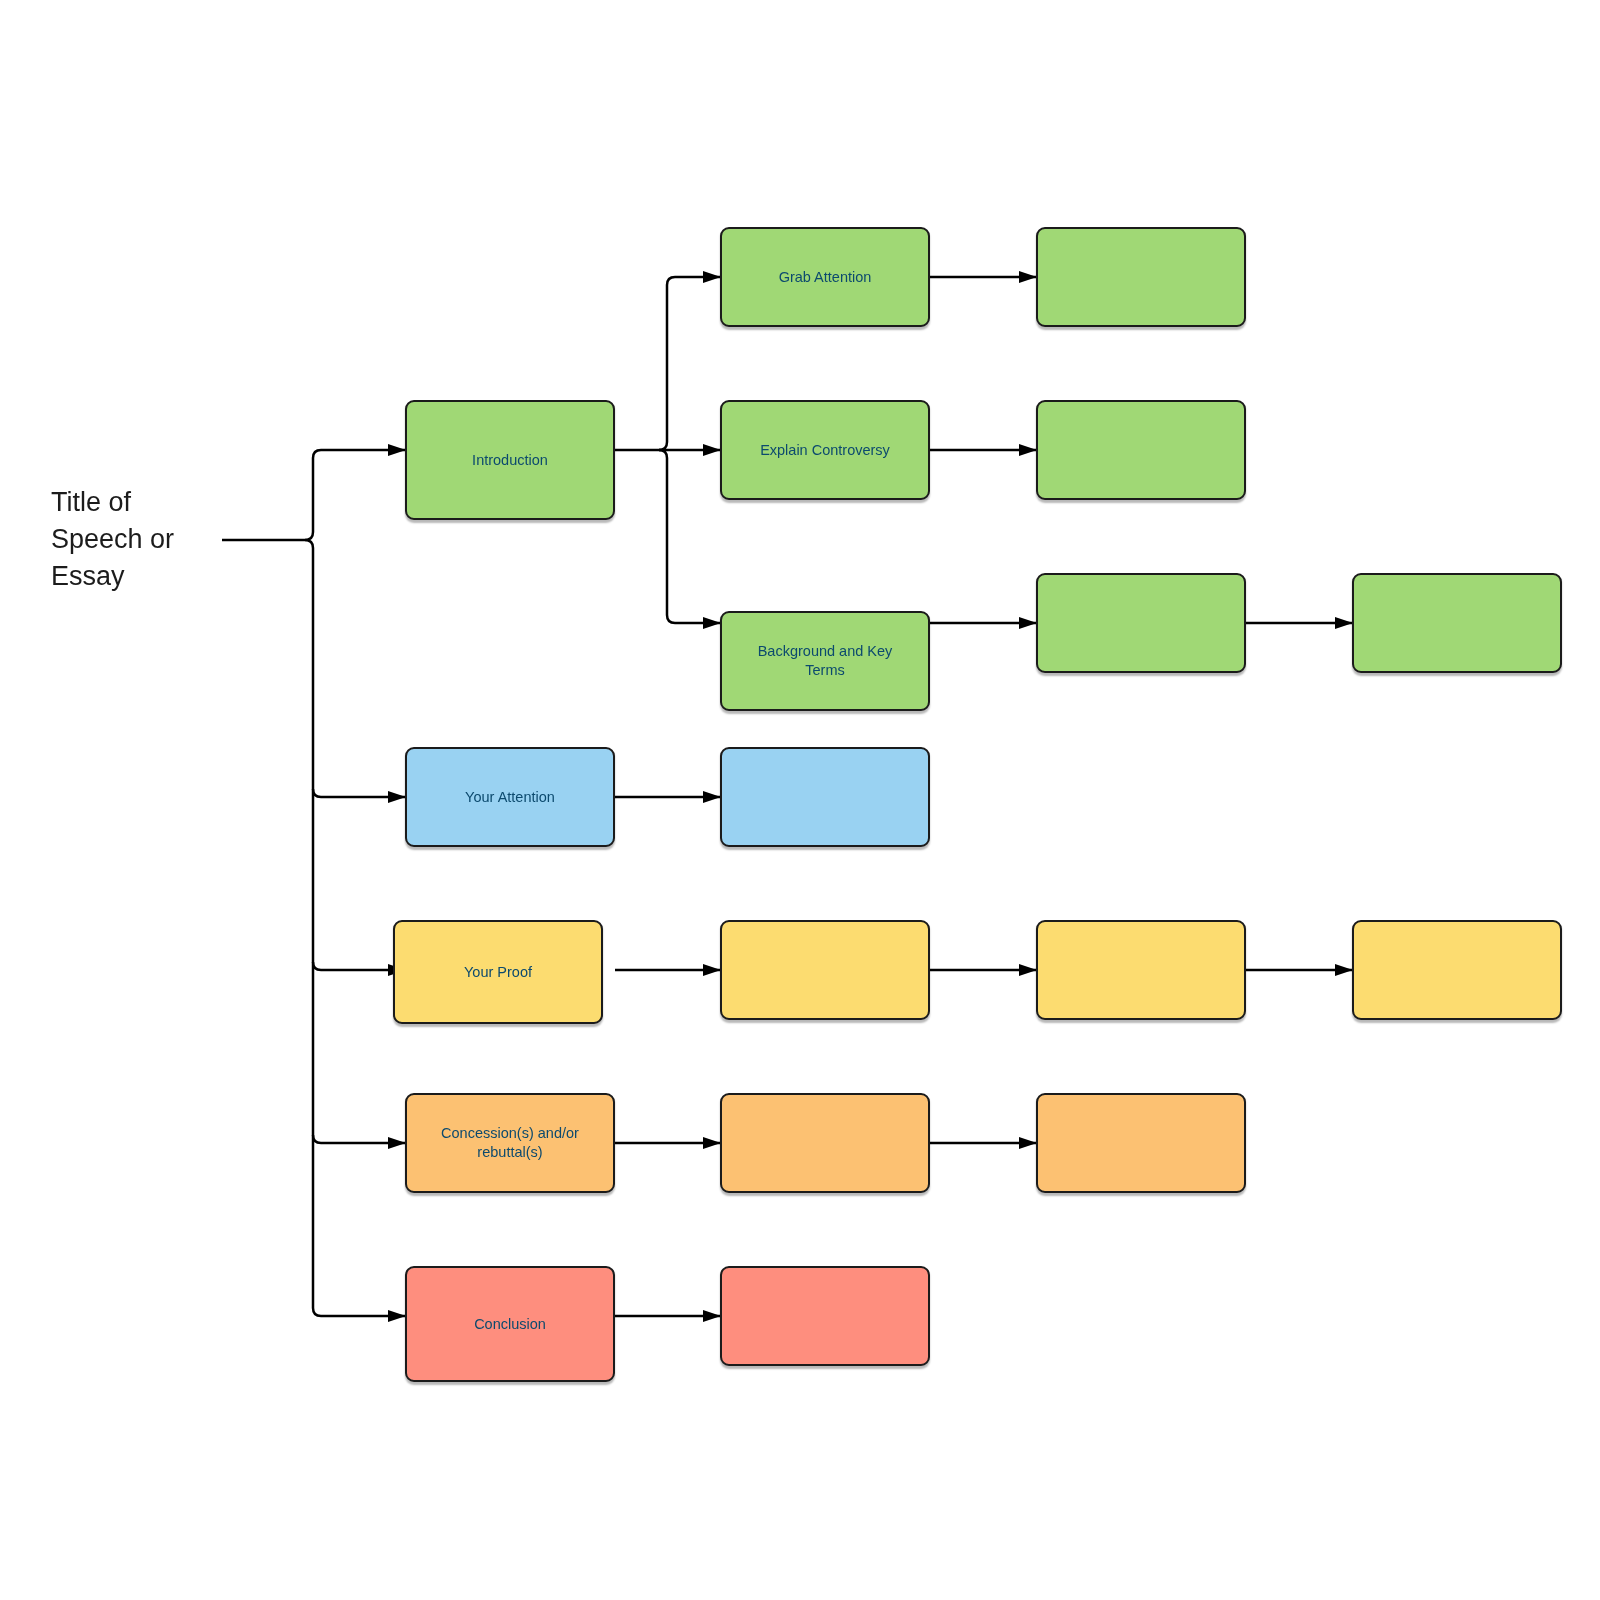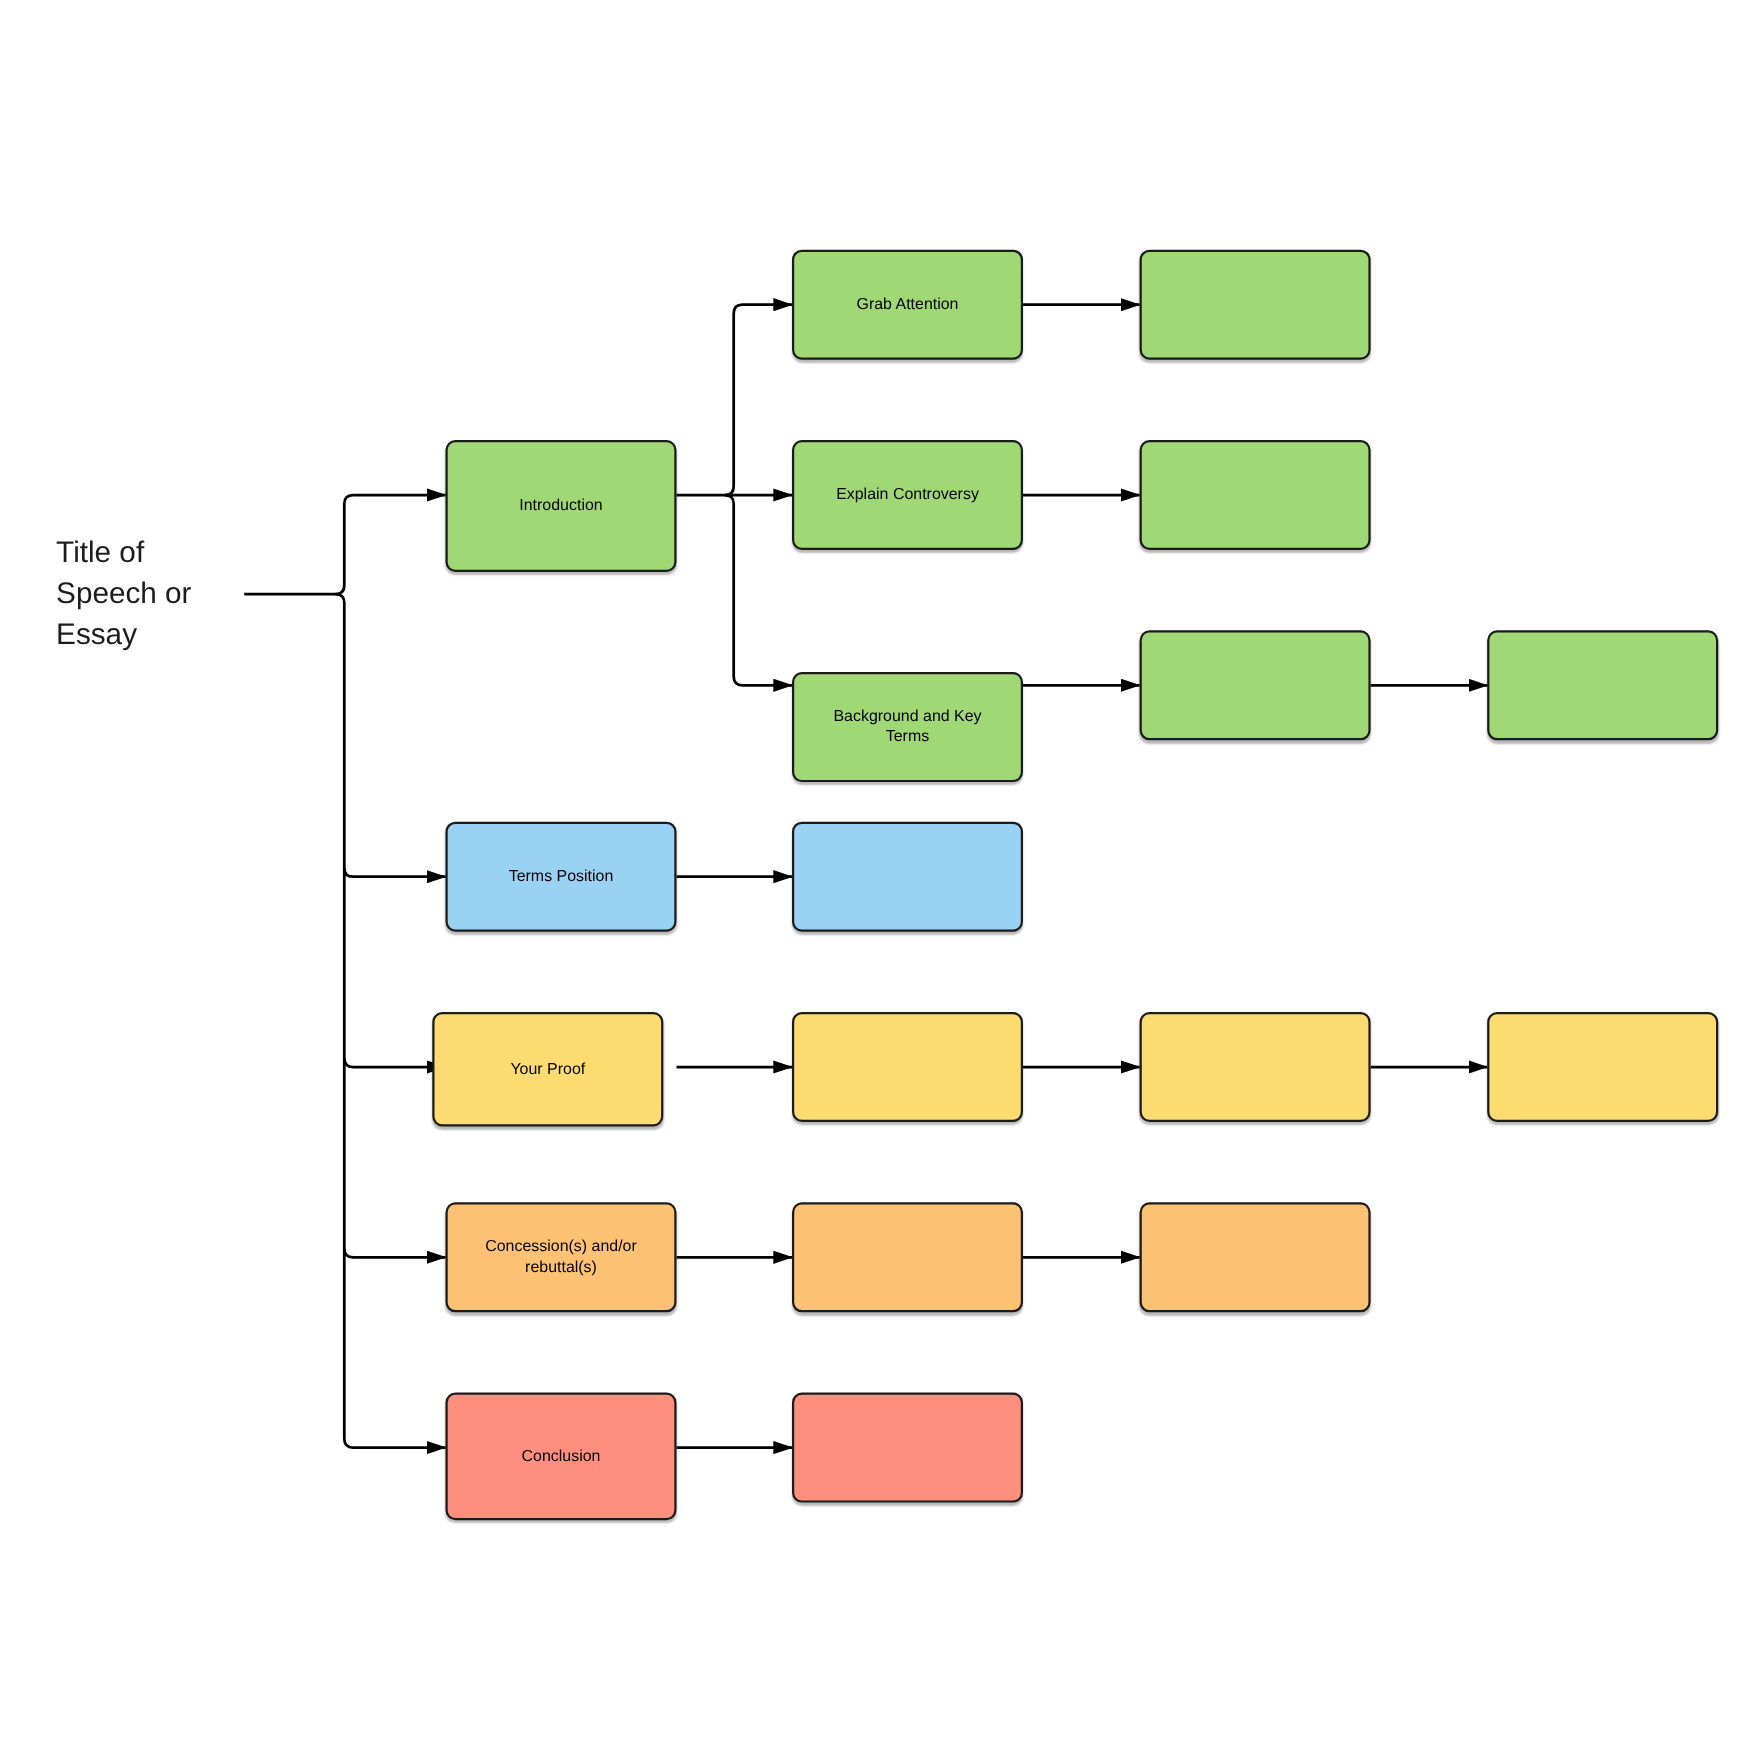--- a/index.html
+++ b/index.html
@@ -6,21 +6,21 @@
   .canvas{
     position:relative;width:1600px;height:1600px;background:#ffffff;
     font-family:"Liberation Sans",sans-serif;overflow:hidden;
   }
   #connector-svg{position:absolute;left:0;top:0;width:1600px;height:1600px;}
   .box{
     position:absolute;box-sizing:border-box;
     display:flex;align-items:center;justify-content:center;
     text-align:center;
     border:2px solid #1b1b1b;border-radius:9px;
-    font-size:14.5px;line-height:19px;color:#000000;
+    font-size:14.5px;line-height:19px;color:#0c4a6e;
     padding:0 20px;
     box-shadow:0 2.5px 2px rgba(0,0,0,0.28);
   }
   .diagram-title{
     position:absolute;left:51px;top:484px;width:160px;
     text-align:left;font-size:27px;line-height:37px;color:#1c1c1c;
   }
 </style>
 </head>
 <body>
@@ -59,21 +59,21 @@
 
   <div id="nodes">
       <div class="box" style="left: 405px; top: 400px; width: 210px; height: 120px; background: rgb(160, 216, 117); border-color: rgb(27, 27, 27);">Introduction</div>
       <div class="box" style="left: 720px; top: 227px; width: 210px; height: 100px; background: rgb(160, 216, 117); border-color: rgb(27, 27, 27);">Grab Attention</div>
       <div class="box" style="left: 1036px; top: 227px; width: 210px; height: 100px; background: rgb(160, 216, 117); border-color: rgb(27, 27, 27);"></div>
       <div class="box" style="left: 720px; top: 400px; width: 210px; height: 100px; background: rgb(160, 216, 117); border-color: rgb(27, 27, 27);">Explain Controversy</div>
       <div class="box" style="left: 1036px; top: 400px; width: 210px; height: 100px; background: rgb(160, 216, 117); border-color: rgb(27, 27, 27);"></div>
       <div class="box" style="left: 720px; top: 573px; width: 210px; height: 100px; background: rgb(160, 216, 117); border-color: rgb(27, 27, 27); margin-top: 38px;">Background and Key Terms</div>
       <div class="box" style="left: 1036px; top: 573px; width: 210px; height: 100px; background: rgb(160, 216, 117); border-color: rgb(27, 27, 27);"></div>
       <div class="box" style="left: 1352px; top: 573px; width: 210px; height: 100px; background: rgb(160, 216, 117); border-color: rgb(27, 27, 27);"></div>
-      <div class="box" style="left: 405px; top: 747px; width: 210px; height: 100px; background: rgb(153, 210, 242); border-color: rgb(27, 27, 27);">Terms Position</div>
+      <div class="box" style="left: 405px; top: 747px; width: 210px; height: 100px; background: rgb(153, 210, 242); border-color: rgb(27, 27, 27);">Your Attention</div>
       <div class="box" style="left: 720px; top: 747px; width: 210px; height: 100px; background: rgb(153, 210, 242); border-color: rgb(27, 27, 27);"></div>
       <div class="box" style="left: 393px; top: 920px; width: 210px; height: 104px; background: rgb(252, 220, 112); border-color: rgb(27, 27, 27);">Your Proof</div>
       <div class="box" style="left: 720px; top: 920px; width: 210px; height: 100px; background: rgb(252, 220, 112); border-color: rgb(27, 27, 27);"></div>
       <div class="box" style="left: 1036px; top: 920px; width: 210px; height: 100px; background: rgb(252, 220, 112); border-color: rgb(27, 27, 27);"></div>
       <div class="box" style="left: 1352px; top: 920px; width: 210px; height: 100px; background: rgb(252, 220, 112); border-color: rgb(27, 27, 27);"></div>
       <div class="box" style="left: 405px; top: 1093px; width: 210px; height: 100px; background: rgb(252, 193, 114); border-color: rgb(27, 27, 27);">Concession(s) and/or rebuttal(s)</div>
       <div class="box" style="left: 720px; top: 1093px; width: 210px; height: 100px; background: rgb(252, 193, 114); border-color: rgb(27, 27, 27);"></div>
       <div class="box" style="left: 1036px; top: 1093px; width: 210px; height: 100px; background: rgb(252, 193, 114); border-color: rgb(27, 27, 27);"></div>
       <div class="box" style="left: 405px; top: 1266px; width: 210px; height: 116px; background: rgb(254, 142, 126); border-color: rgb(27, 27, 27);">Conclusion</div>
       <div class="box" style="left: 720px; top: 1266px; width: 210px; height: 100px; background: rgb(254, 142, 126); border-color: rgb(27, 27, 27);"></div>

